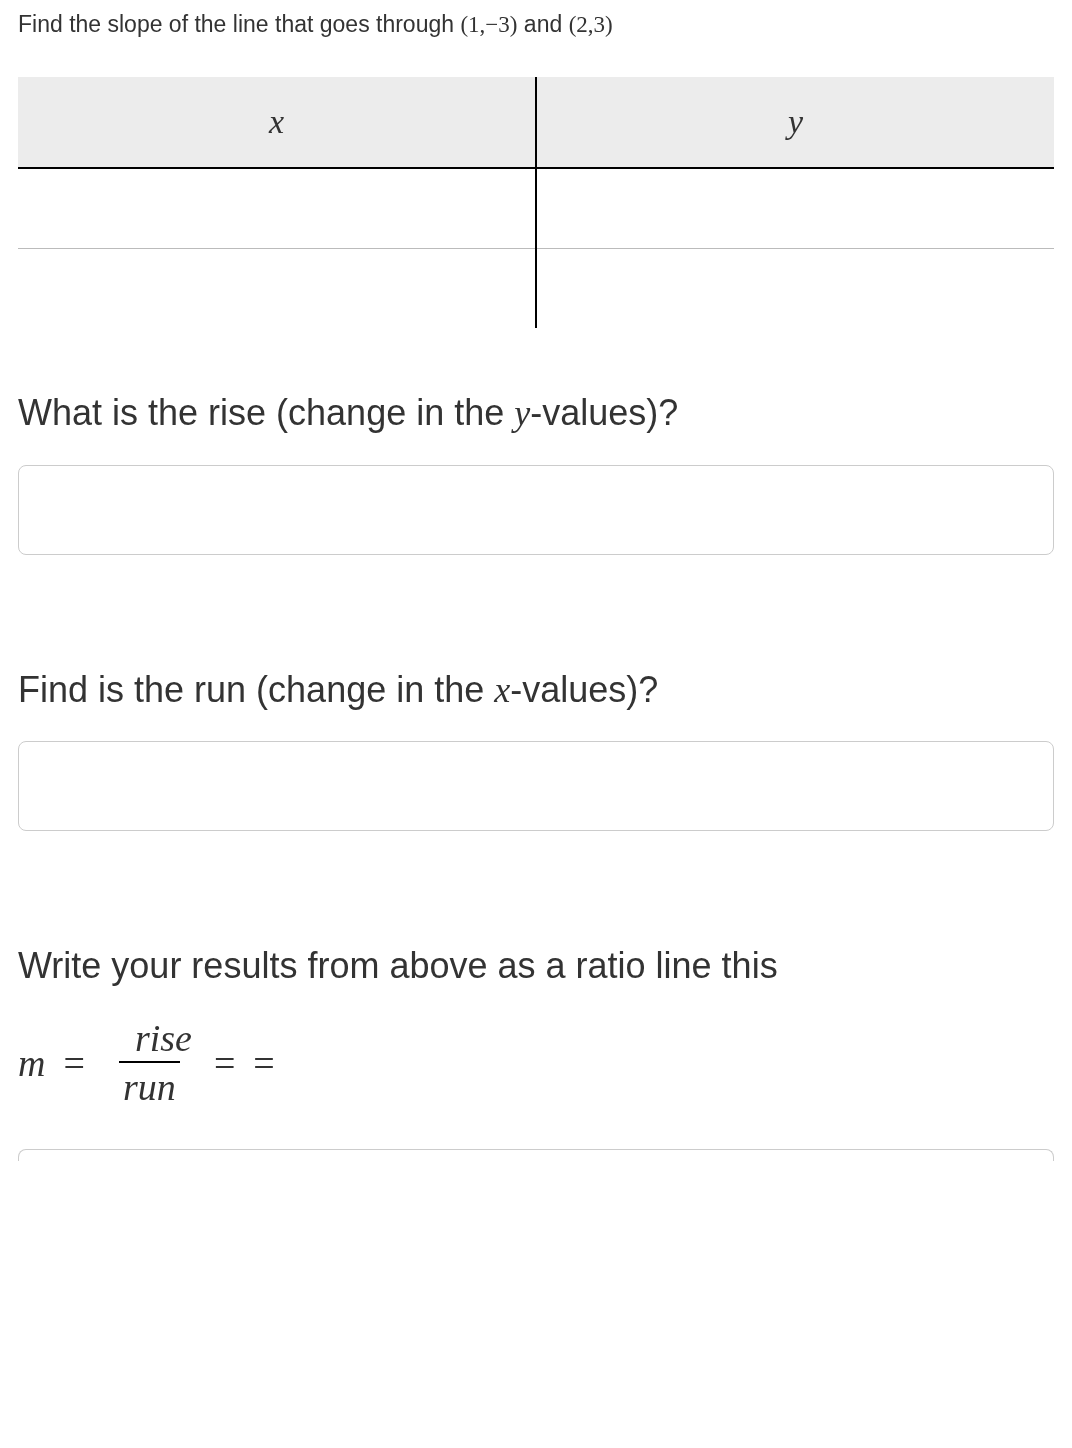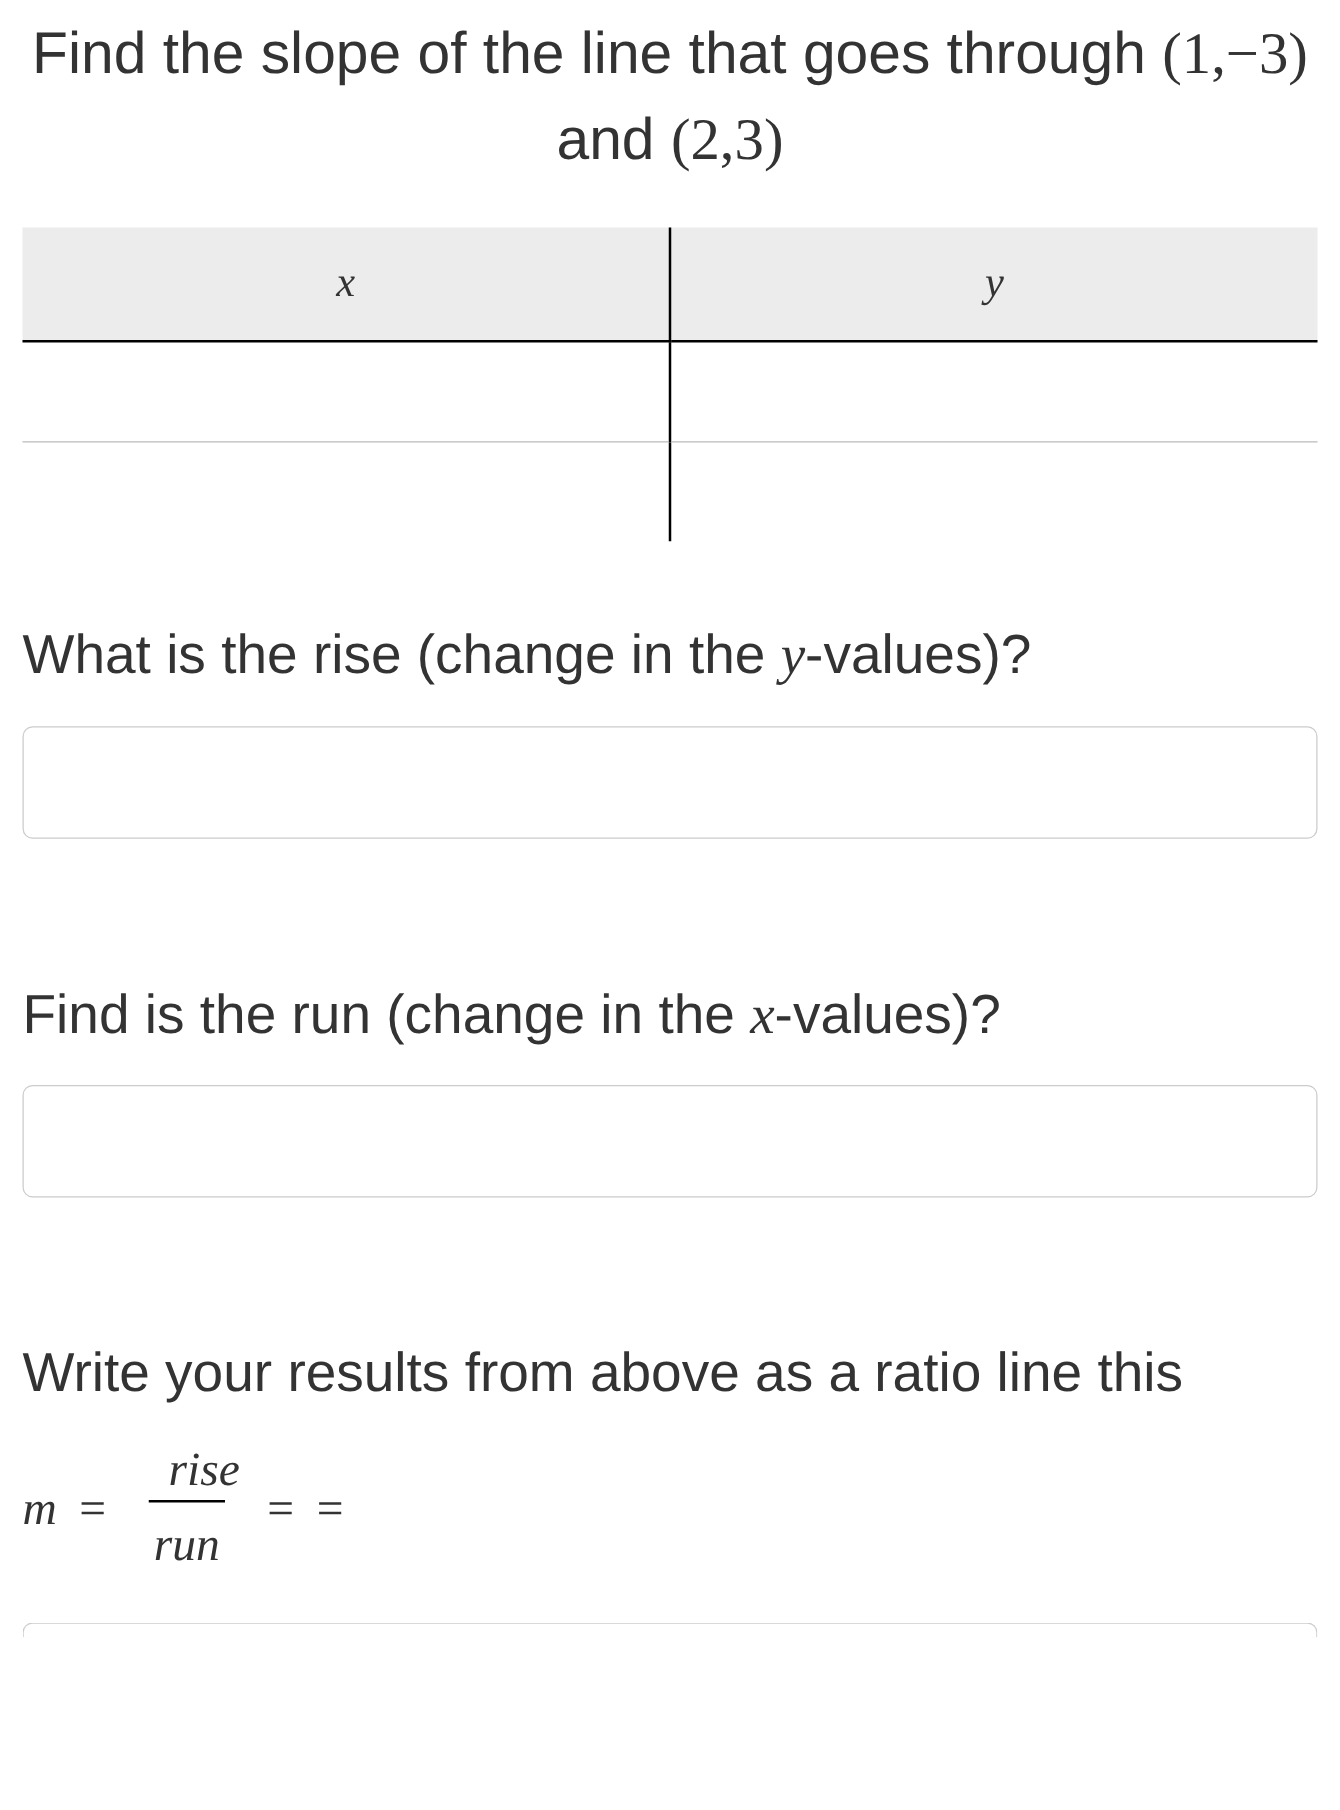--- a/index.html
+++ b/index.html
@@ -8,25 +8,24 @@
     padding: 0;
     width: 1072px;
     font-family: Arial, Helvetica, sans-serif;
     color: #333;
     background: #fff;
   }
   .page {
     padding: 8px 18px 0 18px;
   }
   .prompt {
-    font-size: 47px;
+    font-size: 23px;
     line-height: 1.45;
     margin-bottom: 36px;
     color: #333;
-    text-align: center;
   }
   .mathital { font-family: "Times New Roman", Times, serif; font-style: italic; }
   .point-paren { font-family: "Times New Roman", Times, serif; }
   table.xy {
     width: 100%;
     border-collapse: collapse;
     margin-bottom: 60px;
   }
   table.xy th {
     background: #ececec;
@@ -40,21 +39,21 @@
   table.xy td {
     height: 80px;
     border-bottom: 1px solid #bbb;
   }
   table.xy tr:last-child td { border-bottom: none; }
   table.xy th:first-child, table.xy td:first-child {
     border-right: 2px solid #000;
     width: 50%;
   }
   .question {
-    font-size: 44px;
+    font-size: 36px;
     line-height: 1.4;
     margin-bottom: 26px;
     color: #333;
   }
   .answer-box {
     width: 100%;
     height: 90px;
     border: 1px solid #ccc;
     border-radius: 8px;
     background: #fff;
@@ -74,21 +73,21 @@
     margin-top: 18px;
   }
   .formula .ital { font-style: italic; }
   .frac {
     display: inline-flex;
     flex-direction: column;
     align-items: center;
     line-height: 1.1;
   }
   .frac .num { padding: 0 4px 2px 4px; margin-left: 28px; }
-  .frac .den { border-top: 2px solid #000; padding: 14px 4px 0 4px; }
+  .frac .den { border-top: 2px solid #000; padding: 4px 4px 0 4px; }
   .sub { font-size: 0.65em; vertical-align: sub; font-style: normal; }
   .eq { font-style: normal; }
   .minus { font-style: normal; padding: 0 6px; }
   .answer-stub {
     margin-top: 40px;
     width: 100%;
     height: 12px;
     border: 1px solid #ccc;
     border-bottom: none;
     border-top-left-radius: 8px;

